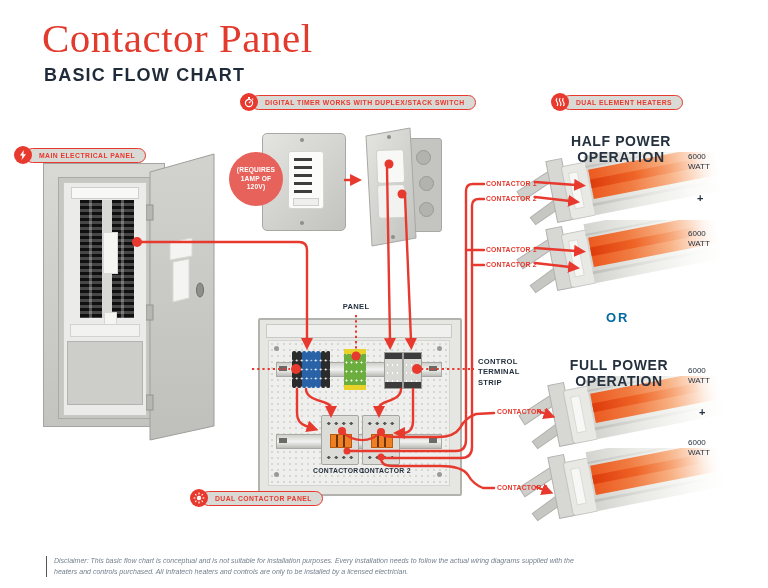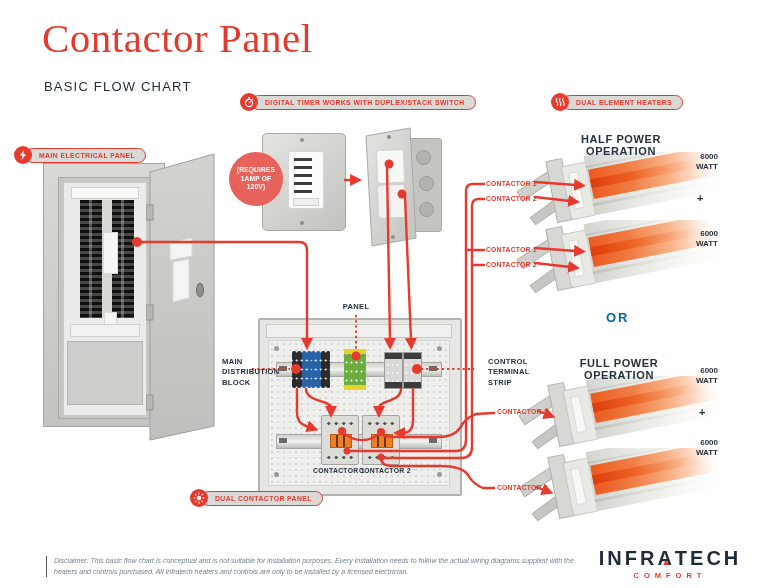--- a/index.html
+++ b/index.html
@@ -2,40 +2,40 @@
 <html><head>
 <meta charset="utf-8">
 <style>
   html,body{margin:0;padding:0;background:#fff;}
   .canvas{position:relative;width:768px;height:588px;background:#ffffff;overflow:hidden;
           font-family:"Liberation Sans",sans-serif;}
   .abs{position:absolute;}
   
   .title{position:absolute;left:42px;top:14px;font-family:"Liberation Serif",serif;
          font-size:41px;color:#e23a2c;font-weight:400;letter-spacing:0.5px;}
-  .subtitle{position:absolute;left:44px;top:79px;font-size:13px;font-weight:normal;
+  .subtitle{position:absolute;left:44px;top:65px;font-size:18px;font-weight:bold;
             color:#1f2b39;letter-spacing:1.2px;}
   
   .badge{position:absolute;display:flex;align-items:center;z-index:8;}
   .badge .bicon{width:18px;height:18px;border-radius:50%;background:#e8392e;display:flex;
                 align-items:center;justify-content:center;z-index:2;flex:0 0 18px;}
   .badge .bicon svg{width:12px;height:12px;}
   .badge .bpill{margin-left:-7px;background:#d9d9d5;border:1.6px solid #e8392e;border-radius:10px;
                 padding:3px 10px 3px 13px;font-size:6.8px;font-weight:bold;color:#e8392e;
                 letter-spacing:0.45px;white-space:nowrap;}
   
   .navlabel{position:absolute;color:#25313f;font-weight:bold;font-size:7.6px;
             letter-spacing:0.3px;line-height:1.35;z-index:7;}
   .redlabel{position:absolute;color:#e8392e;font-weight:bold;font-size:6.8px;
             letter-spacing:0.2px;white-space:nowrap;z-index:7;}
-  .watt{position:absolute;color:#25313f;font-weight:bold;font-size:8px;width:30px;
-        line-height:1.2;z-index:7;text-align:right;}
+  .watt{position:absolute;color:#25313f;font-weight:normal;font-size:8px;width:30px;
+        line-height:1.2;z-index:7;}
   .joiner{position:absolute;color:#25313f;font-weight:bold;font-size:11px;z-index:7;}
   .or{position:absolute;color:#0369a1;font-weight:bold;font-size:13px;letter-spacing:2px;z-index:7;}
-  .sectitle{position:absolute;color:#25313f;font-weight:bold;font-size:11px;
+  .sectitle{position:absolute;color:#25313f;font-weight:bold;font-size:14px;
             letter-spacing:0.6px;text-align:center;width:140px;z-index:7;}
   
   .cab{position:absolute;left:43px;top:163px;width:120px;height:262px;
        background:linear-gradient(180deg,#d8d8d4,#c3c3bf);border:1px solid #a4a4a0;}
   .cab-recess{position:absolute;left:58px;top:177px;width:92px;height:240px;background:#c6c6c2;
               border:1px solid #aaaaa6;}
   .cab-inner{position:absolute;left:63px;top:182px;width:82px;height:232px;background:#ebebe9;
              border:1px solid #c9c9c5;}
   .cab-topstrip{position:absolute;left:71px;top:187px;width:66px;height:10px;background:#f8f8f6;
                 border:1px solid #cfcfcb;}
@@ -395,22 +395,21 @@
       <circle cx="417" cy="369" r="5"></circle>
       <circle cx="356" cy="356" r="4.5"></circle>
       <circle cx="342" cy="431" r="4"></circle>
       <circle cx="381" cy="432" r="4"></circle>
       <circle cx="347" cy="451" r="3.5"></circle>
       <circle cx="381" cy="457" r="3.5"></circle>
     </g>
   </svg>
 
   <div class="navlabel" style="left:334px;top:302px;width:44px;text-align:center">PANEL</div>
-  <div class="navlabel" style="left:222px;top:357px;width:62px">MAIN DISTRIBUTION BLOCK</div>
-  <div class="navlabel" style="left:488px;top:357px;width:58px">CONTROL TERMINAL STRIP</div>
+  <div class="navlabel" style="left:478px;top:357px;width:58px">CONTROL TERMINAL STRIP</div>
   <div class="navlabel" style="left:313px;top:466px;font-size:6.8px">CONTACTOR 1</div>
   <div class="navlabel" style="left:359px;top:466px;font-size:6.8px">CONTACTOR 2</div>
 
   <div class="sectitle" style="left:551px;top:133px">HALF POWER OPERATION</div>
   <div class="redlabel" style="left:486px;top:180px">CONTACTOR 1</div>
   <div class="redlabel" style="left:486px;top:195px">CONTACTOR 2</div>
   <div class="watt" style="left:688px;top:152px">6000 WATT</div>
   <div class="joiner" style="left:697px;top:192px">+</div>
   <div class="redlabel" style="left:486px;top:246px">CONTACTOR 1</div>
   <div class="redlabel" style="left:486px;top:261px">CONTACTOR 2</div>
@@ -419,18 +418,14 @@
   <div class="or" style="left:606px;top:310px">OR</div>
 
   <div class="sectitle" style="left:549px;top:357px">FULL POWER OPERATION</div>
   <div class="redlabel" style="left:497px;top:408px">CONTACTOR 1</div>
   <div class="watt" style="left:688px;top:366px">6000 WATT</div>
   <div class="joiner" style="left:699px;top:406px">+</div>
   <div class="redlabel" style="left:497px;top:484px">CONTACTOR 2</div>
   <div class="watt" style="left:688px;top:438px">6000 WATT</div>
 
   <div class="disclaimer">Disclaimer: This basic flow chart is conceptual and is not suitable for installation purposes. Every installation needs to follow the actual wiring diagrams supplied with the heaters and controls purchased. All Infratech heaters and controls are only to be installed by a licensed electrician.</div>
-  <div class="logo">
-    <div class="brand"><span>INFR</span><span class="logo-a">A</span><span>TECH</span></div>
-    <div class="tagline">COMFORT</div>
-  </div>
 
 </div>
 
 </body></html>

